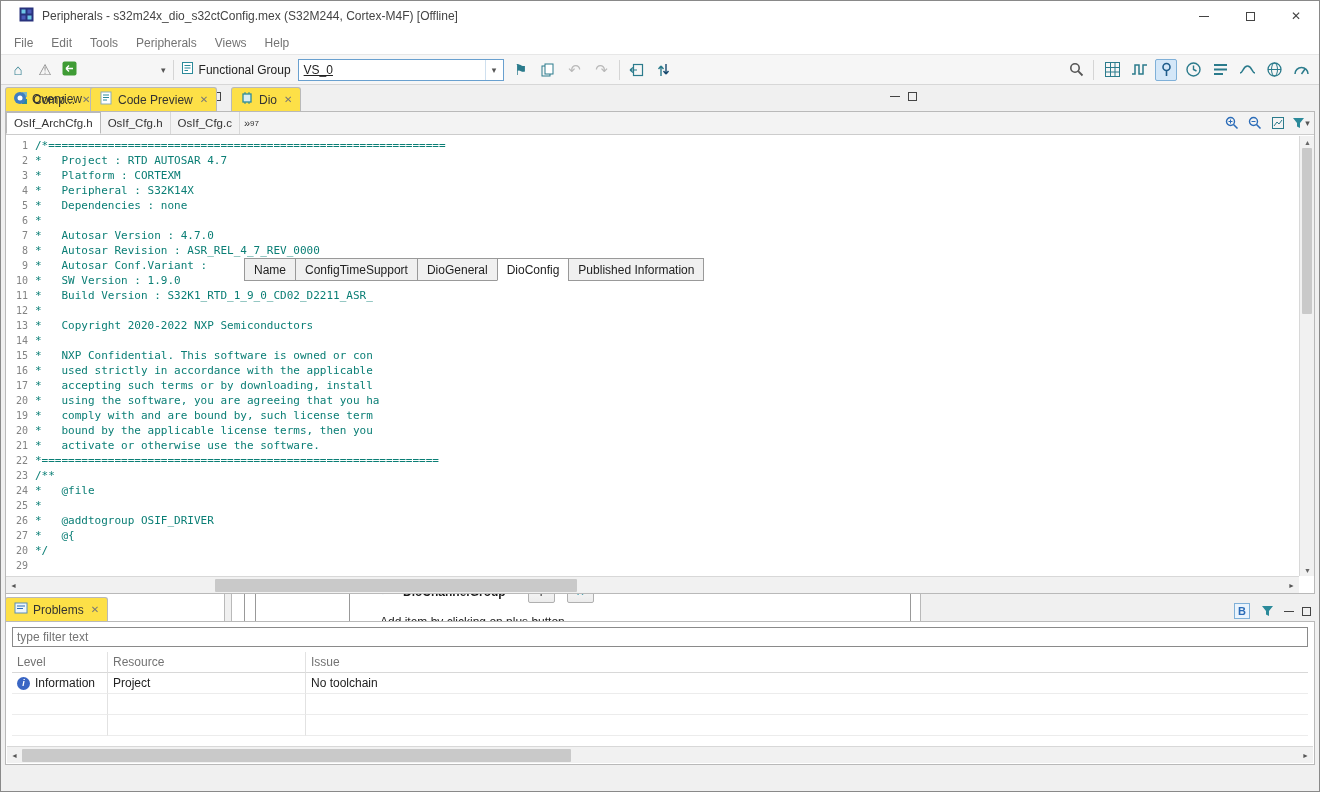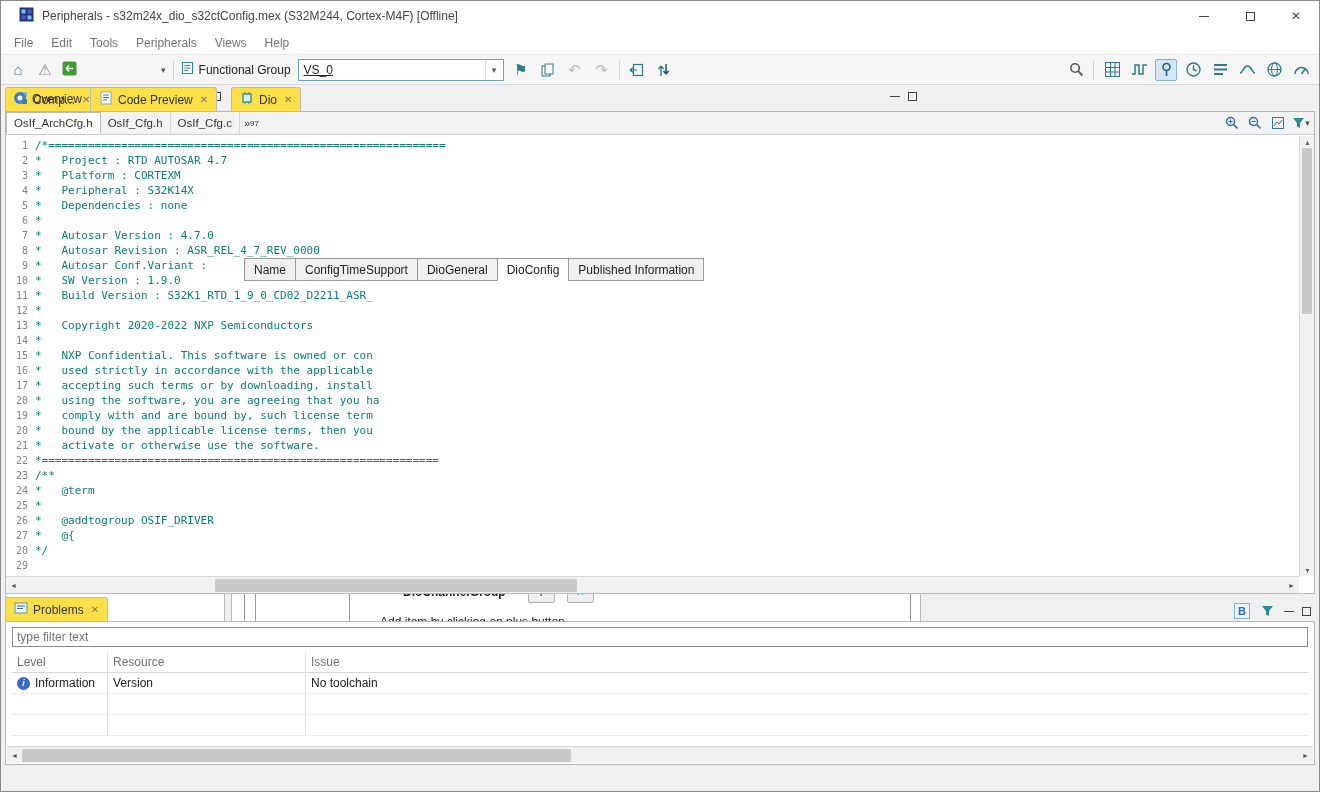--- a/index.html
+++ b/index.html
@@ -601,21 +601,21 @@
                 <div class="code-line"><span class="ln">14</span><span class="ct">*</span></div>
                 <div class="code-line"><span class="ln">15</span><span class="ct">*   NXP Confidential. This software is owned or con</span></div>
                 <div class="code-line"><span class="ln">16</span><span class="ct">*   used strictly in accordance with the applicable</span></div>
                 <div class="code-line"><span class="ln">17</span><span class="ct">*   accepting such terms or by downloading, install</span></div>
                 <div class="code-line"><span class="ln">20</span><span class="ct">*   using the software, you are agreeing that you ha</span></div>
                 <div class="code-line"><span class="ln">19</span><span class="ct">*   comply with and are bound by, such license term</span></div>
                 <div class="code-line"><span class="ln">20</span><span class="ct">*   bound by the applicable license terms, then you</span></div>
                 <div class="code-line"><span class="ln">21</span><span class="ct">*   activate or otherwise use the software.</span></div>
                 <div class="code-line"><span class="ln">22</span><span class="ct">*============================================================</span></div>
                 <div class="code-line"><span class="ln">23</span><span class="ct">/**</span></div>
-                <div class="code-line"><span class="ln">24</span><span class="ct">*   @term</span></div>
+                <div class="code-line"><span class="ln">24</span><span class="ct">*   @file</span></div>
                 <div class="code-line"><span class="ln">25</span><span class="ct">*</span></div>
                 <div class="code-line"><span class="ln">26</span><span class="ct">*   @addtogroup OSIF_DRIVER</span></div>
                 <div class="code-line"><span class="ln">27</span><span class="ct">*   @{</span></div>
                 <div class="code-line"><span class="ln">20</span><span class="ct">*/</span></div>
                 <div class="code-line"><span class="ln">29</span><span class="ct"></span></div>
               </div>
             <div class="vscroll">
               <span class="v-arrow up">▲</span>
               <span class="v-thumb"></span>
               <span class="v-arrow down">▼</span>
@@ -656,21 +656,21 @@
             <div class="phead">
               <span class="pcell col-level">Level</span>
               <span class="pcell col-res">Resource</span>
               <span class="pcell col-issue">Issue</span>
             </div>
             <div class="prow">
               <span class="pcell col-level">
                   <span class="info-icon">i</span>
                   <span>Information</span>
                 </span>
-              <span class="pcell col-res">Version</span>
+              <span class="pcell col-res">Project</span>
               <span class="pcell col-issue">No toolchain</span>
             </div>
             <div class="prow">
               <span class="pcell col-level"></span>
                 <span class="pcell col-res"></span>
                 <span class="pcell col-issue"></span>
             </div>
             <div class="prow">
               <span class="pcell col-level"></span>
                 <span class="pcell col-res"></span>

